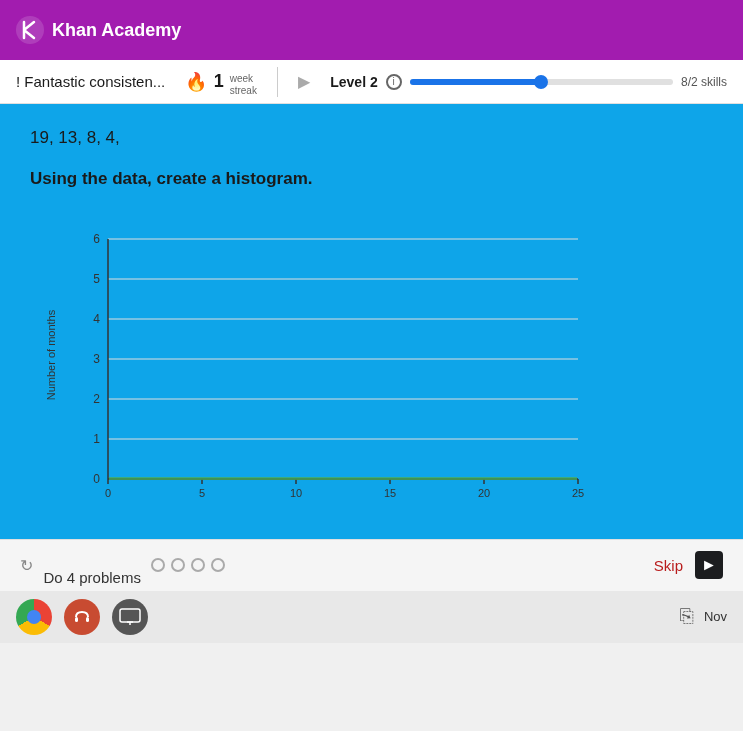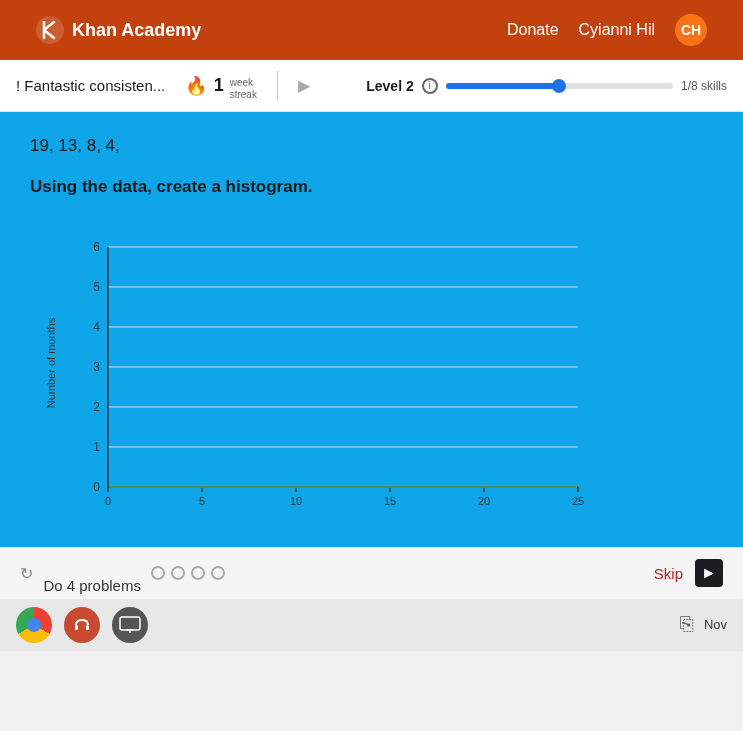--- a/index.html
+++ b/index.html
@@ -6,26 +6,26 @@
     body {
       font-family: -apple-system, BlinkMacSystemFont, 'Segoe UI', sans-serif;
       background: #f0f0f0;
       width: 743px;
       height: 731px;
       overflow: hidden;
     }
 
     
     .top-nav {
-      background: #c2410c;
+      background: #a21caf;
       height: 60px;
       display: flex;
       align-items: center;
       justify-content: space-between;
-      padding: 0 36px;
+      padding: 0 16px;
     }
     .nav-left {
       display: flex;
       align-items: center;
       gap: 8px;
     }
     .ka-logo-icon {
       width: 28px;
       height: 28px;
     }
@@ -59,21 +59,21 @@
       align-items: center;
       justify-content: center;
       color: white;
       font-size: 14px;
       font-weight: bold;
     }
 
     
     .exercise-bar {
       background: white;
-      height: 52px;
+      height: 44px;
       display: flex;
       align-items: center;
       padding: 0 16px;
       gap: 20px;
       border-bottom: 1px solid #e0e0e0;
     }
     .exercise-title {
       font-size: 15px;
       font-weight: 500;
       color: #1a1a1a;
@@ -113,21 +113,20 @@
       display: flex;
       align-items: center;
       gap: 8px;
       flex: 1;
     }
     .level-label {
       font-size: 14px;
       font-weight: 600;
       color: #1a1a1a;
       white-space: nowrap;
-      margin-left: 36px;
     }
     .info-icon {
       width: 16px;
       height: 16px;
       border-radius: 50%;
       border: 2px solid #666;
       display: inline-flex;
       align-items: center;
       justify-content: center;
       font-size: 10px;
@@ -306,27 +305,20 @@
 
 <div class="top-nav">
   <div class="nav-left">
 
     <svg class="ka-logo-icon" viewBox="0 0 28 28" fill="none">
       <circle cx="14" cy="14" r="14" fill="white" opacity="0.15"></circle>
       <path d="M8 6 L8 22 M8 14 L18 6 M8 14 L18 22" stroke="white" stroke-width="2.5" stroke-linecap="round" stroke-linejoin="round"></path>
     </svg>
     <span class="ka-title">Khan Academy</span>
   </div>
-  <div class="nav-right">
-    <button class="donate-btn">Donate</button>
-    <span class="user-name">Cyianni Hil</span>
-    <div class="user-avatar">
-      <span>CH</span>
-    </div>
-  </div>
 </div>
 
 <div class="exercise-bar">
   <span class="exercise-title">! Fantastic consisten...</span>
   <div class="streak-section">
     <span class="flame-icon">🔥</span>
     <span class="streak-number">1</span>
     <div style="display:flex; flex-direction:column;margin-top:7px;">
       <span class="streak-label">week</span>
       <span class="streak-label">streak</span>
@@ -334,21 +326,21 @@
   </div>
   <div class="divider-vert"></div>
   <button class="play-btn">▶</button>
   <div class="level-section">
     <span class="level-label">Level 2</span>
     <span class="info-icon">i</span>
     <div class="progress-bar-container">
       <div class="progress-bar-fill"></div>
       <div class="progress-dot"></div>
     </div>
-    <span class="skills-text">1/8 skills</span>
+    <span class="skills-text">8/2 skills</span>
   </div>
 </div>
 
 <div class="main-content">
   <div class="problem-data">
     <div>19, 13, 8, 4,</div>
   </div>
   <div class="problem-instruction">Using the data, create a histogram.</div>
 
   <div class="chart-wrapper">

